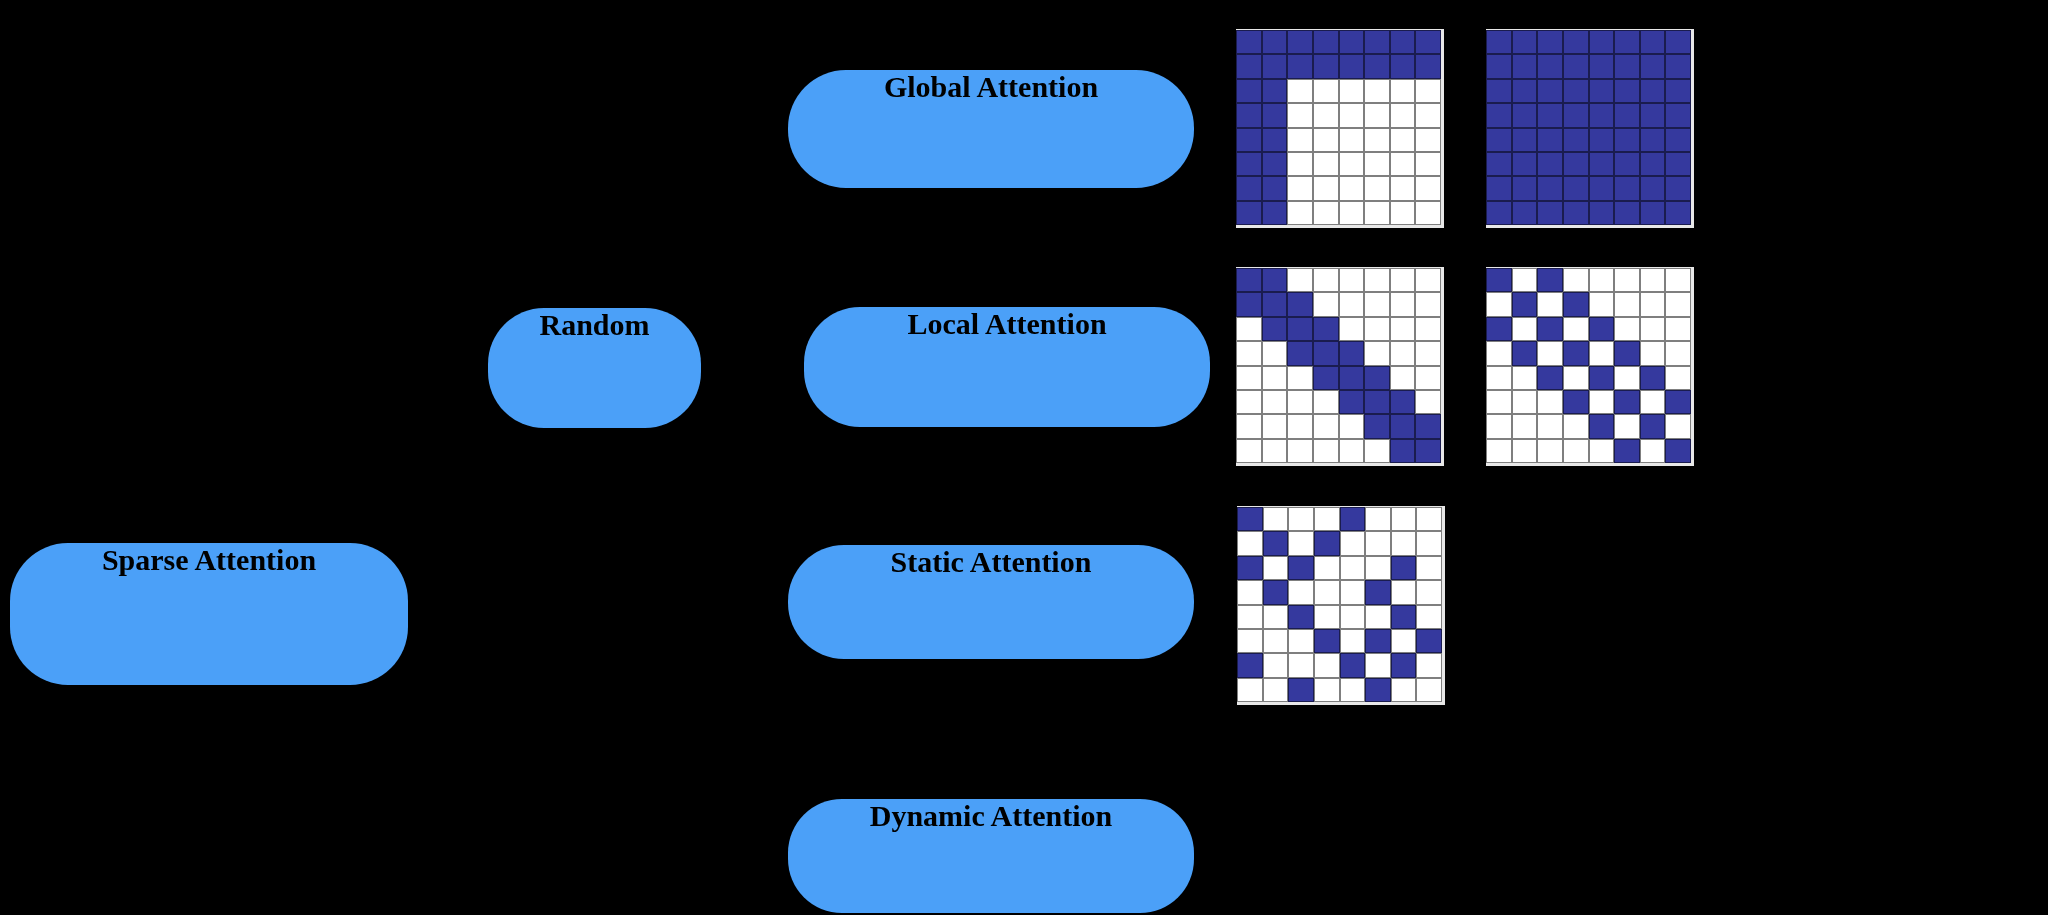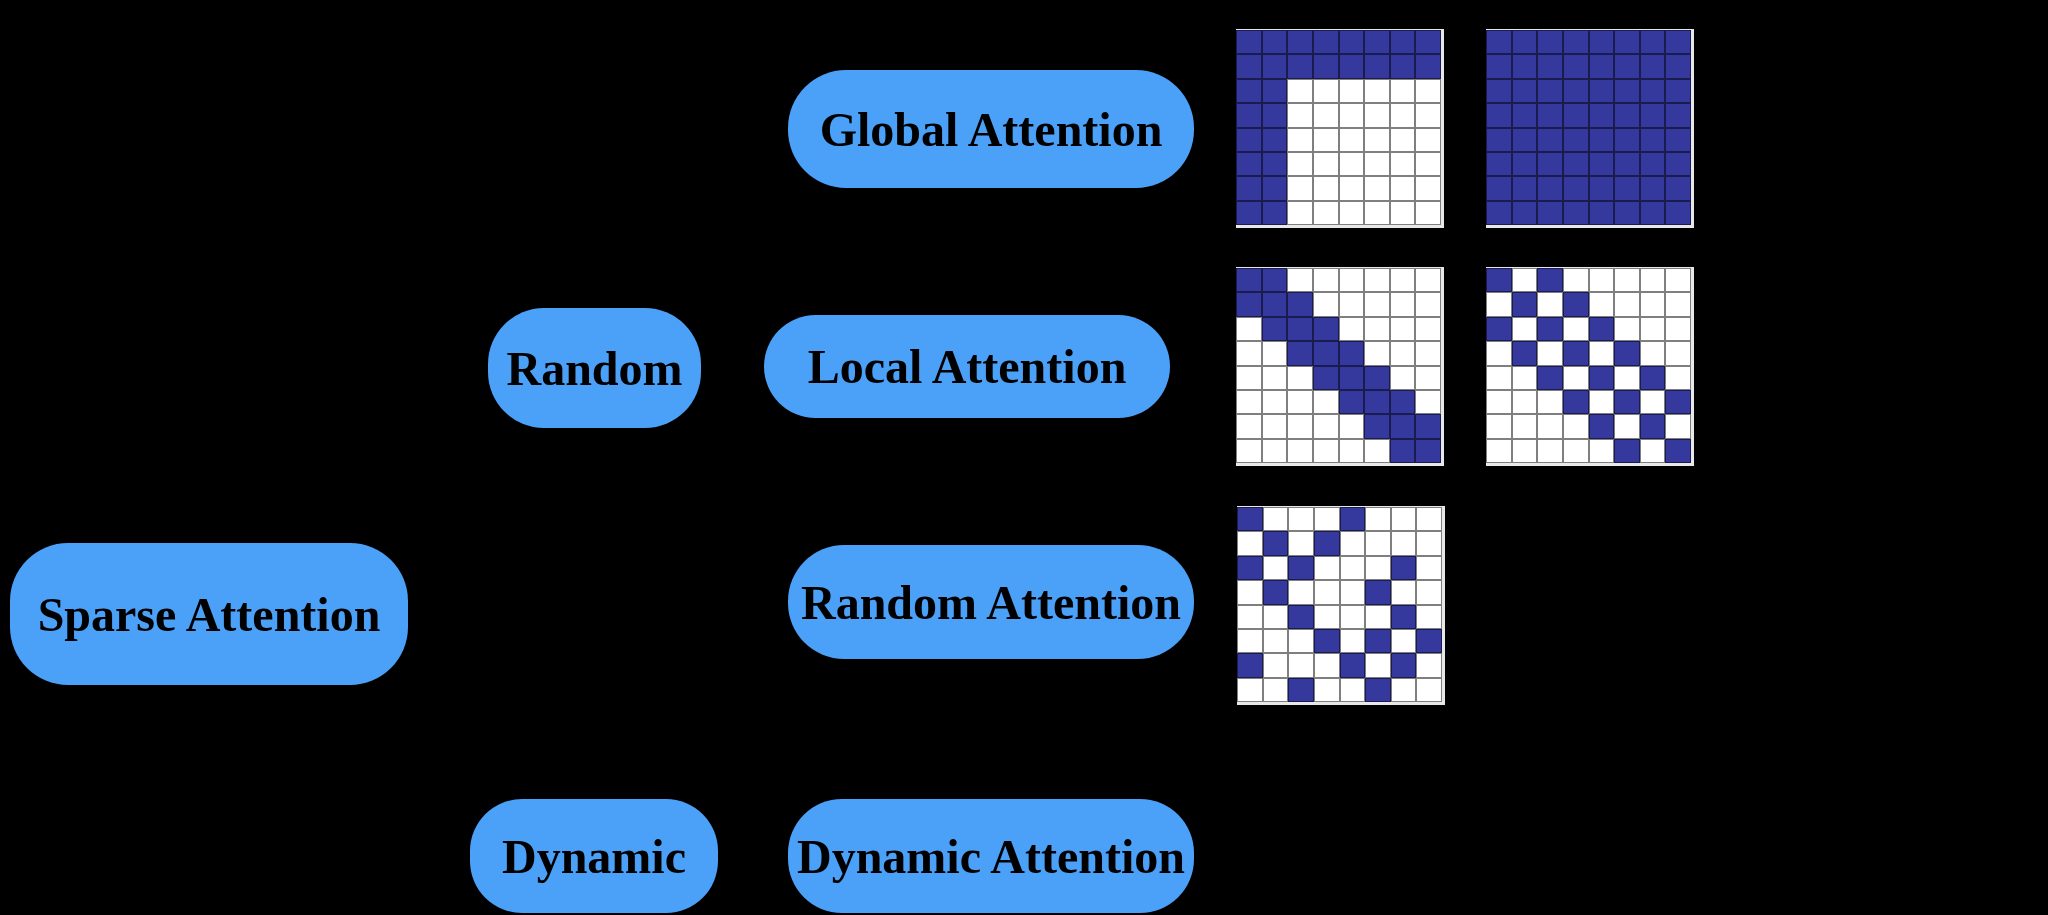--- a/index.html
+++ b/index.html
@@ -9,32 +9,31 @@
     height: 915px;
     background: var(--bg, #000);
     overflow: hidden;
     font-family: "Liberation Serif", serif;
   }
   .node {
     position: absolute;
     background: var(--node-fill, #4BA0F8);
     color: var(--node-text, #000);
     display: flex;
-    align-items: center;
     justify-content: center;
     font-weight: bold;
-    font-size: 48px;
+    font-size: 30px;
     letter-spacing: 0px;
     text-align: center;
   }
   #node-sparse  { left: 10px;   top: 543px; width: 398px; height: 142px; border-radius: 58px; }
   #node-static  { left: 488px;  top: 308px; width: 213px; height: 120px; border-radius: 56px; }
   #node-dynamic { left: 470px;  top: 799px; width: 248px; height: 114px; border-radius: 52px; }
   #node-global  { left: 788px;  top: 70px;  width: 406px; height: 118px; border-radius: 58px; }
-  #node-local   { left: 764px;  top: 307px; width: 406px; height: 103px; border-radius: 56px; margin-top: 8px; }
+  #node-local   { left: 804px;  top: 307px; width: 406px; height: 120px; border-radius: 56px; }
   #node-random  { left: 788px;  top: 545px; width: 406px; height: 114px; border-radius: 56px; }
   #node-learned { left: 788px;  top: 799px; width: 406px; height: 114px; border-radius: 54px; }
 
   .grid {
     position: absolute;
     width: 208px;
     height: 199px;
     display: grid;
     grid-template-columns: repeat(8, 1fr);
     grid-template-rows: repeat(8, 1fr);
@@ -63,34 +62,31 @@
 <div id="canvas">
 
   <div class="node" id="node-sparse">
     <span>Sparse Attention</span>
   </div>
 
   <div class="node" id="node-static">
     <span>Random</span>
   </div>
 
-  <div class="node" id="node-dynamic">
-    <span>Dynamic</span>
-  </div>
 
   <div class="node" id="node-global">
     <span>Global Attention</span>
   </div>
 
   <div class="node" id="node-local">
     <span>Local Attention</span>
   </div>
 
   <div class="node" id="node-random">
-    <span>Random Attention</span>
+    <span>Static Attention</span>
   </div>
 
   <div class="node" id="node-learned">
     <span>Dynamic Attention</span>
   </div>
 
   <div class="grid" id="grid-global-tokens">
       <div class="cell on"></div>
       <div class="cell on"></div>
       <div class="cell on"></div>

